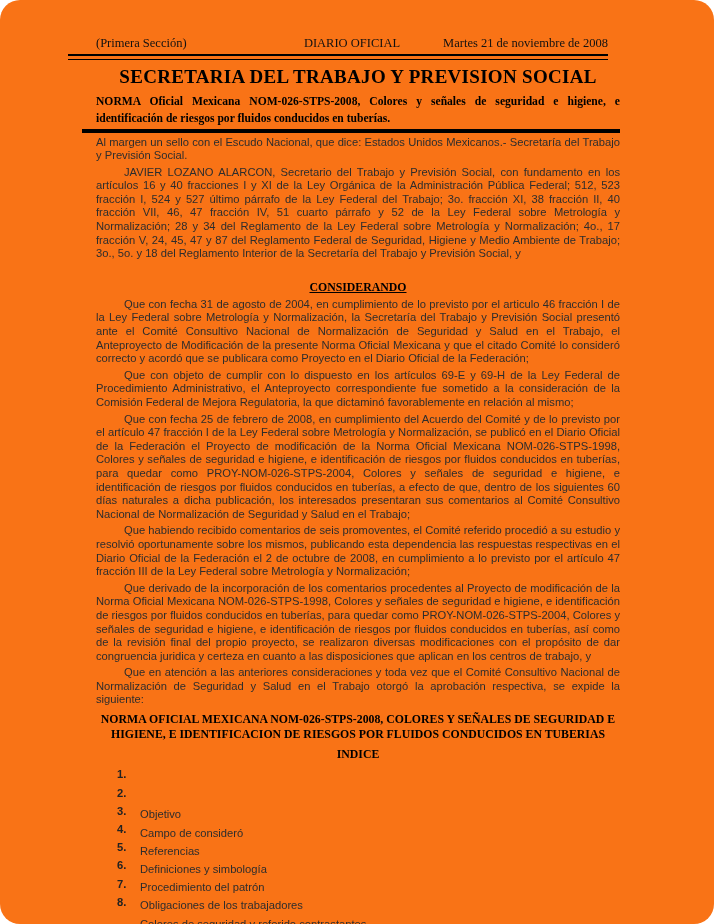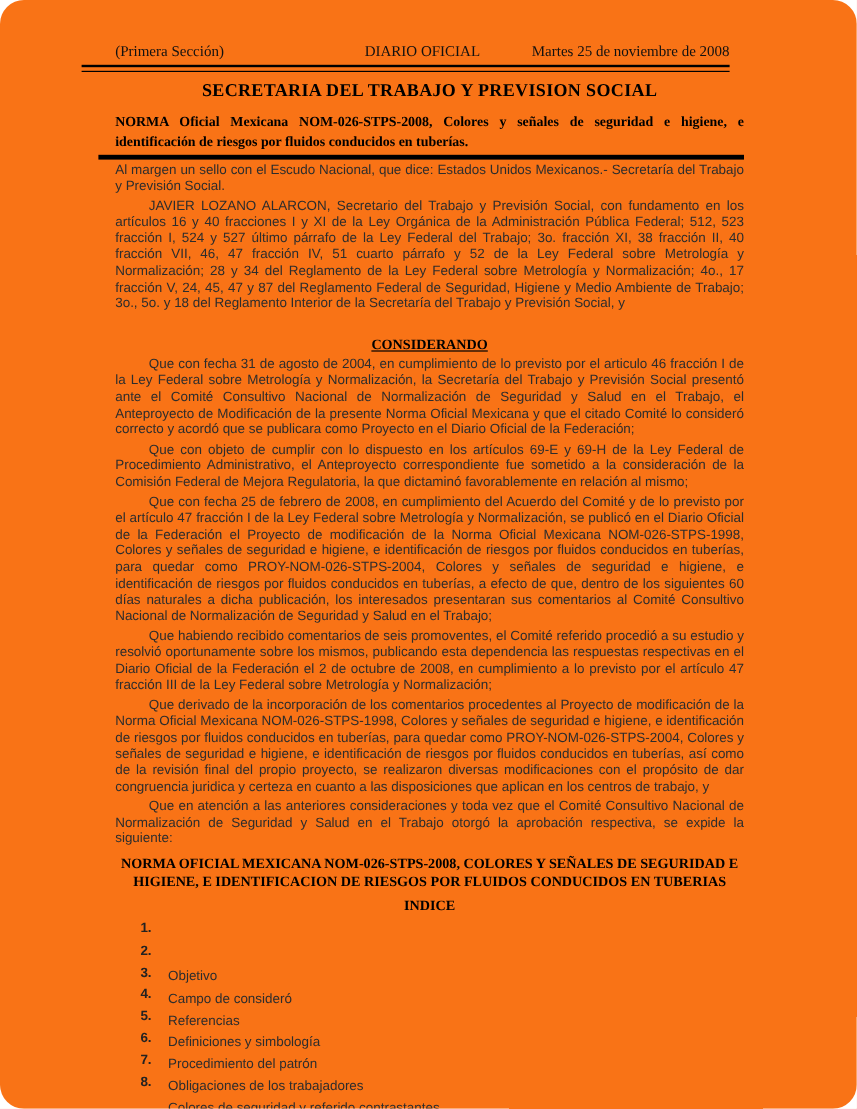--- a/index.html
+++ b/index.html
@@ -30,21 +30,21 @@
     margin:3px 12px 0 -28px;
     height:3px;
     border-top:2px solid #000;
     border-bottom:1px solid #000;
   }
   .doc-title {
     margin:6px 0 0;
     text-align:center;
     font-family:"Liberation Serif", serif;
     font-weight:bold;
-    font-size:15px;
+    font-size:19px;
     line-height:21px;
     letter-spacing:.3px;
     color:#000;
   }
   .norm-intro {
     margin:7px 0 0;
     font-family:"Liberation Serif", serif;
     font-weight:bold;
     font-size:11.6px;
     line-height:16.5px;
@@ -84,21 +84,21 @@
   .idx-label{ color:#2d2d2d;margin-top:40px; }
 </style>
 </head>
 <body>
 
 <div class="page">
 
   <div class="header-row">
     <span class="h-left">(Primera Sección)</span>
     <span class="h-center">DIARIO OFICIAL</span>
-    <span class="h-right">Martes 25 de noviembre de 2008</span>
+    <span class="h-right">Martes 21 de noviembre de 2008</span>
   </div>
   <div class="header-rule"></div>
 
   <h1 class="doc-title">SECRETARIA DEL TRABAJO Y PREVISION SOCIAL</h1>
 
   <p class="norm-intro">NORMA Oficial Mexicana NOM-026-STPS-2008, Colores y señales de seguridad e higiene, e identificación de riesgos por fluidos conducidos en tuberías.</p>
 
   <div class="thick-bar"></div>
 
   <p class="body">Al margen un sello con el Escudo Nacional, que dice: Estados Unidos Mexicanos.- Secretaría del Trabajo y Previsión Social.</p>

